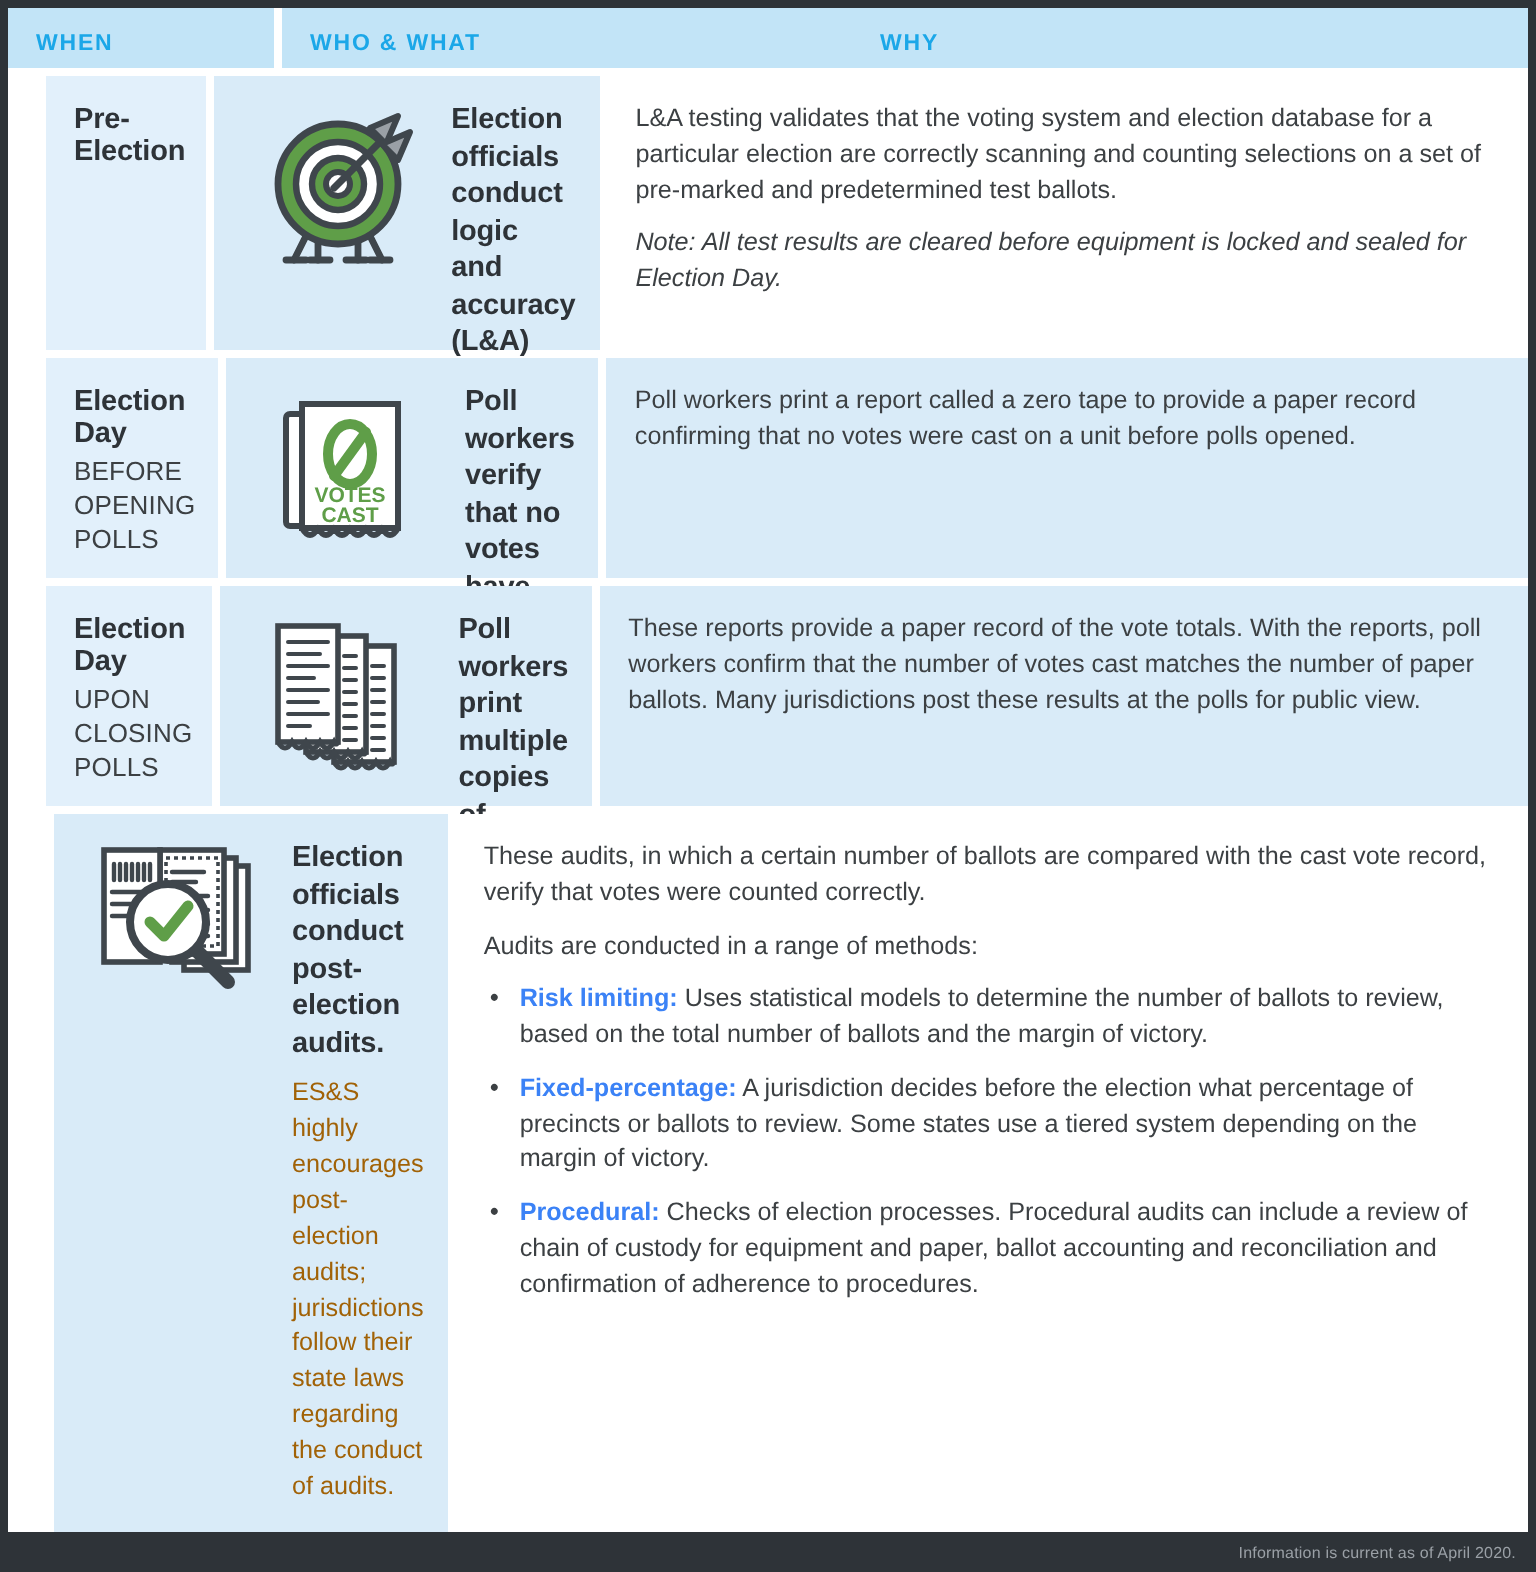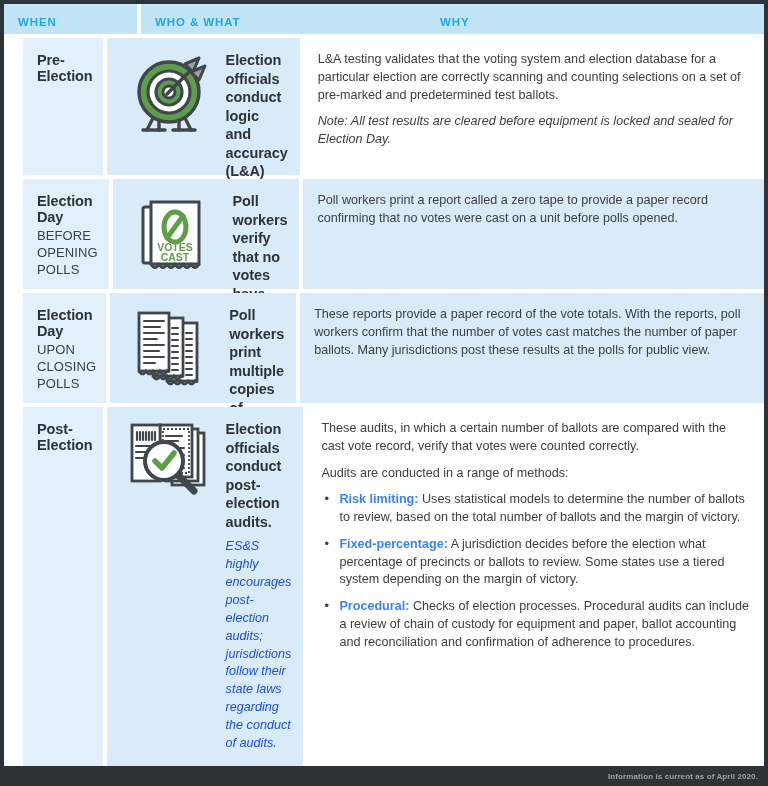--- a/index.html
+++ b/index.html
@@ -120,24 +120,23 @@
   .who-text { flex: 1 1 auto; padding-top: 1px; }
   .who-head {
     font-size: 14.5px;
     font-weight: bold;
     color: #2e3338;
     line-height: 1.28;
     letter-spacing: -0.1px;
   }
   .who-sub {
     font-size: 12.6px;
-    color: #1d4ed8;
+    color: #a16207;
     line-height: 1.42;
     margin-top: 7px;
-    font-style: italic;
   }
 
   .why-p {
     font-size: 12.6px;
     line-height: 1.41;
     color: #3c4043;
     margin: 0 0 9px 0;
   }
   .why-p:last-child { margin-bottom: 0; }
   .why-p.note { font-style: italic; }
@@ -168,21 +167,21 @@
     left: 0; right: 0; bottom: 0;
     height: 20px;
     background: #2e3338;
     display: flex;
     align-items: center;
     justify-content: flex-end;
     padding-right: 10px;
   }
   .footer span {
     font-size: 8px;
-    font-weight: bold;
+    font-weight: normal;
     color: #9aa0a6;
     letter-spacing: 0.1px;
     margin-left: 38px;
   }
 
   svg { display: block; }
 </style>
 </head>
 <body>
 
@@ -285,23 +284,20 @@
           <div class="who-text">
             <div class="who-head">Poll workers print multiple copies of results report.</div>
           </div>
         </div>
         <div class="cell-why tint">
           <p class="why-p">These reports provide a paper record of the vote totals. With the reports, poll workers confirm that the number of votes cast matches the number of paper ballots. Many jurisdictions post these results at the polls for public view.</p>
         </div>
       </div>
 
       <div class="row r4">
-        <div class="cell-when">
-          <div class="when-title">Post-Election</div>
-        </div>
         <div class="cell-who">
           <div class="icon-wrap">
             <svg width="90" height="80" viewBox="0 0 90 80">
               <g fill="#ffffff" stroke="#3f464c" stroke-width="2.8">
                 <rect x="48" y="12" width="32" height="52"></rect>
                 <rect x="42" y="8" width="32" height="52"></rect>
                 <rect x="36" y="4" width="32" height="52"></rect>
                 <rect x="8" y="4" width="28" height="56"></rect>
               </g>
               <g stroke="#3f464c" stroke-width="2.2" stroke-linecap="round">

